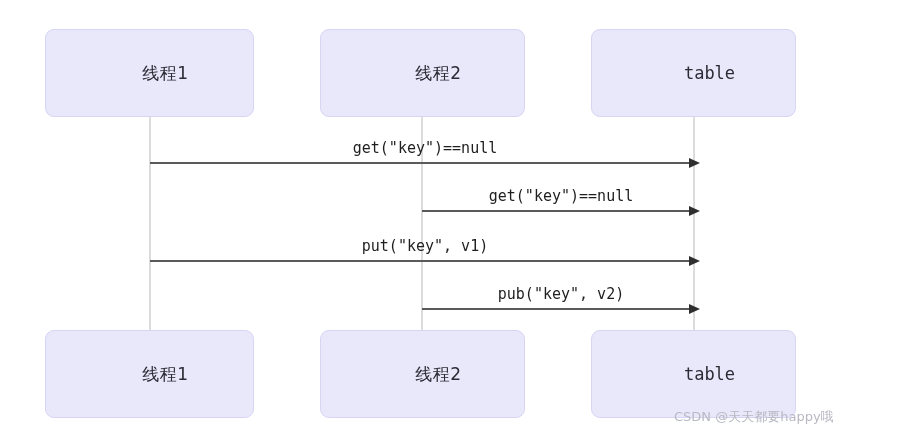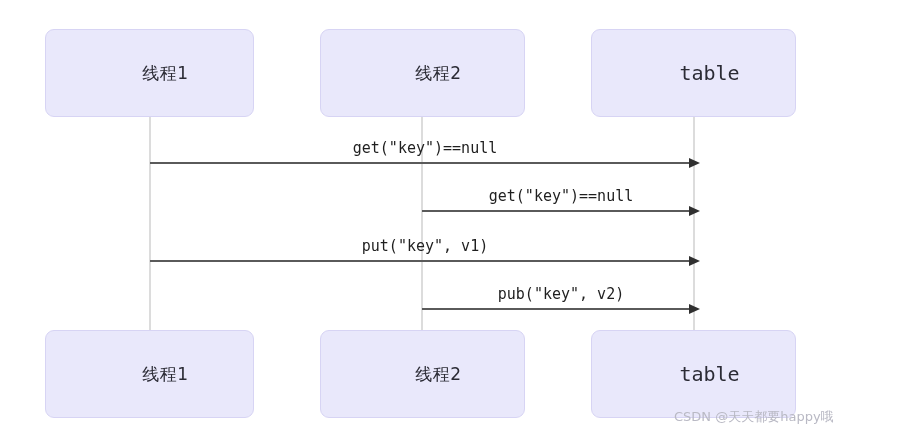--- a/index.html
+++ b/index.html
@@ -30,21 +30,21 @@
   }
   .participant-label {
     font-family: "DejaVu Sans", sans-serif;
     font-size: 17px;
     color: #2b2b35;
     letter-spacing: 0.5px;
     white-space: nowrap;
   }
   .participant-label.mono {
     font-family: "DejaVu Sans Mono", monospace;
-    font-size: 20px;
+    font-size: 17px;
     letter-spacing: 0px;
   }
   .lifeline {
     position: absolute;
     width: 2px;
     background: #dcdcdc;
   }
   .message {
     position: absolute;
     height: 0;

